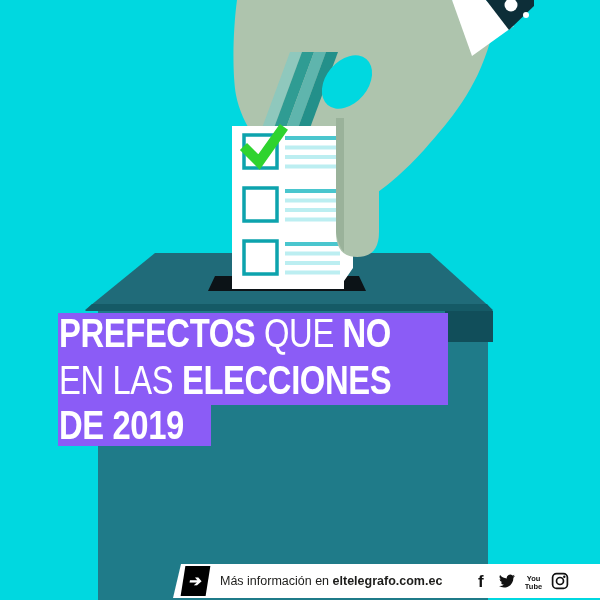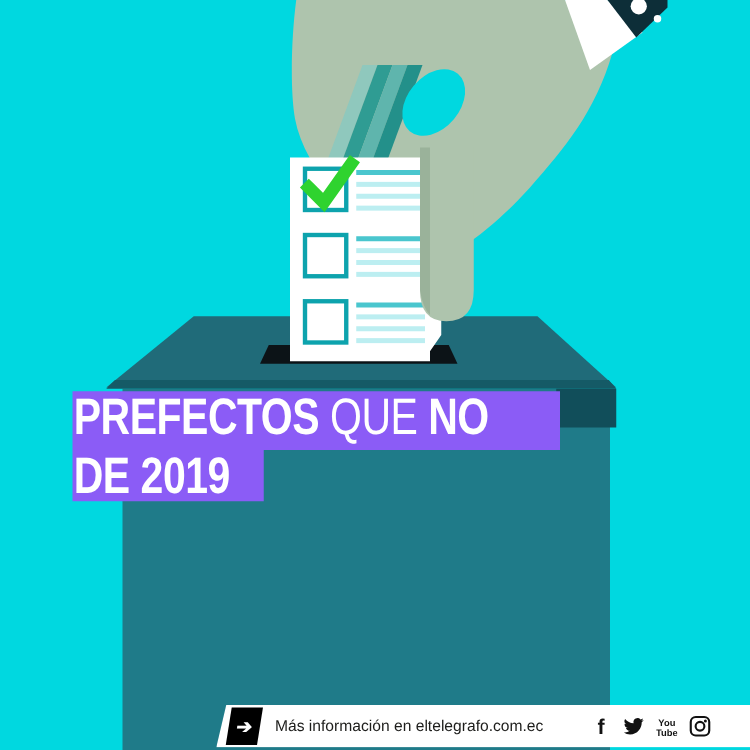--- a/index.html
+++ b/index.html
@@ -19,21 +19,21 @@
   #hl3{width:390px;height:45px;}
   #hl4{width:153px;height:41px;}
   
   #footer{position:absolute;left:170px;top:564px;width:430px;height:34px;z-index:3;
           background:#ffffff;display:flex;align-items:center;
           clip-path:polygon(11px 0%,100% 0%,100% 100%,3px 100%);}
   #arrow-chip{width:25px;height:30px;background:#000000;margin-left:13px;
               transform:skewX(-9deg);display:flex;align-items:center;justify-content:center;
               color:#ffffff;font-size:15px;font-weight:700;flex:0 0 auto;}
   #footer-text{margin-left:12px;font-size:12.5px;color:#1d1d1b;flex:1 1 auto;white-space:nowrap;}
-  #footer-text .site{font-weight:400;}
+  #footer-text .site{font-weight:700;}
   #social{display:flex;align-items:center;gap:9px;margin-right:31px;flex:0 0 auto;}
   #social svg{display:block;}
 </style>
 </head>
 <body>
 
 <div id="stage">
 
   <svg id="art" width="600" height="600" viewBox="0 0 600 600">
 
@@ -91,20 +91,23 @@
     <polyline points="247,150 259,162 281,131" fill="none" stroke="#2fd32f" stroke-width="10" stroke-linecap="square" stroke-linejoin="miter"></polyline>
 
     <path d="M 336,118 L 379,118 L 379,232 Q 379,257 357,257 Q 336,257 336,232 Z" fill="#aec4ad"></path>
     <path d="M 336,118 L 344,118 L 344,252 Q 338,246 336,232 Z" fill="#9ab29a"></path>
   </svg>
 
   <div id="headline">
     <div class="hbar" id="hl1">
       <span class="txt"><span class="b">PREFECTOS</span><span class="r"> QUE </span><span class="b">NO</span></span>
     </div>
+    <div class="hbar" id="hl3">
+      <span class="txt"><span class="r">EN LAS </span><span class="b">ELECCIONES</span></span>
+    </div>
     <div class="hbar" id="hl4">
       <span class="txt"><span class="b">DE 2019</span></span>
     </div>
   </div>
 
   <div id="footer">
     <div id="arrow-chip">
       <span>➔</span>
     </div>
     <div id="footer-text">

